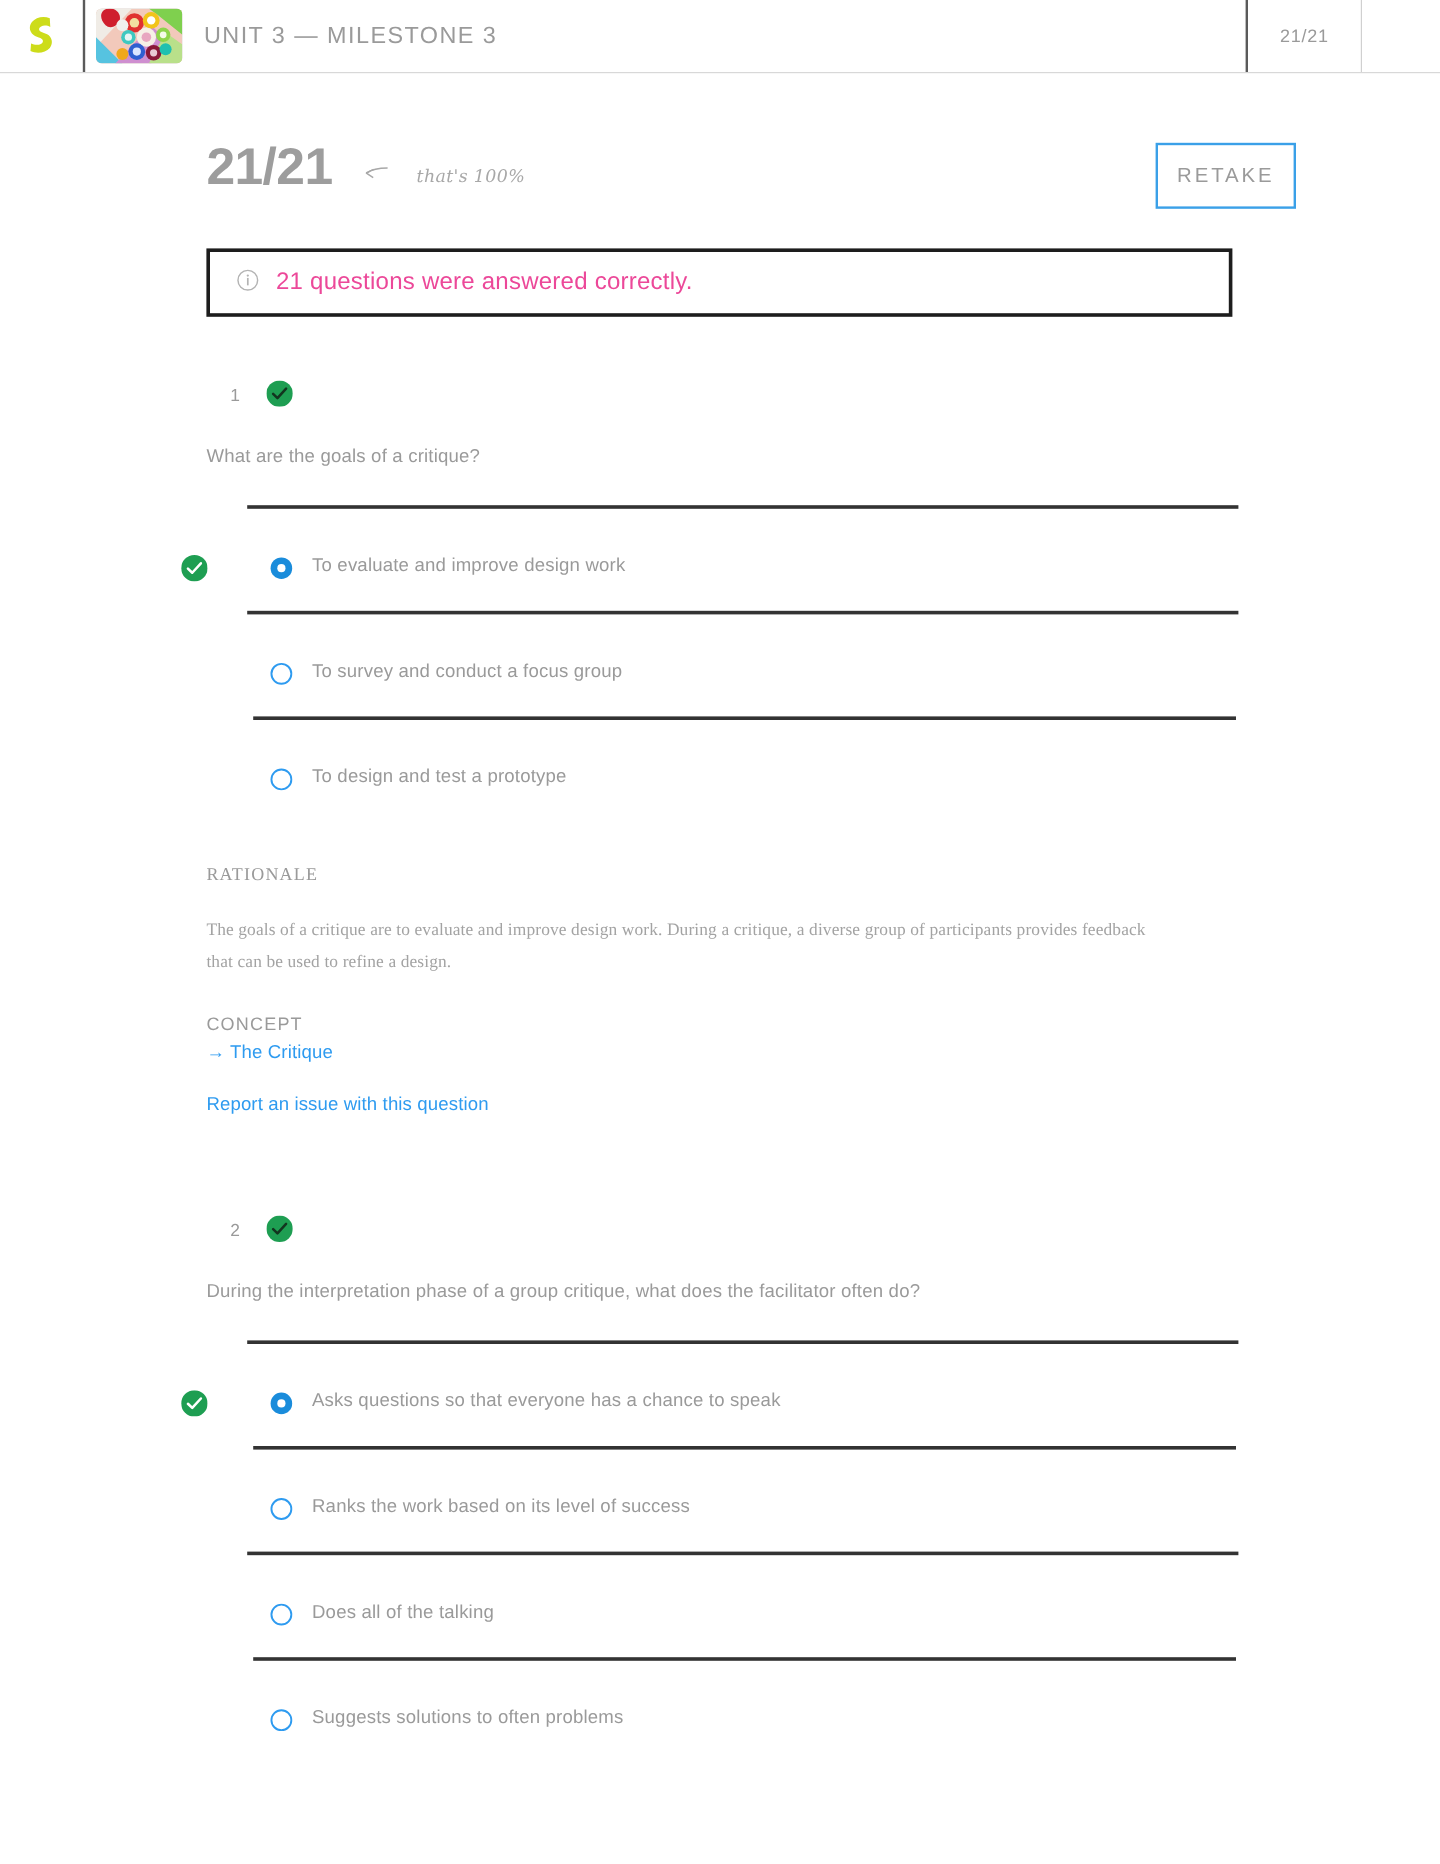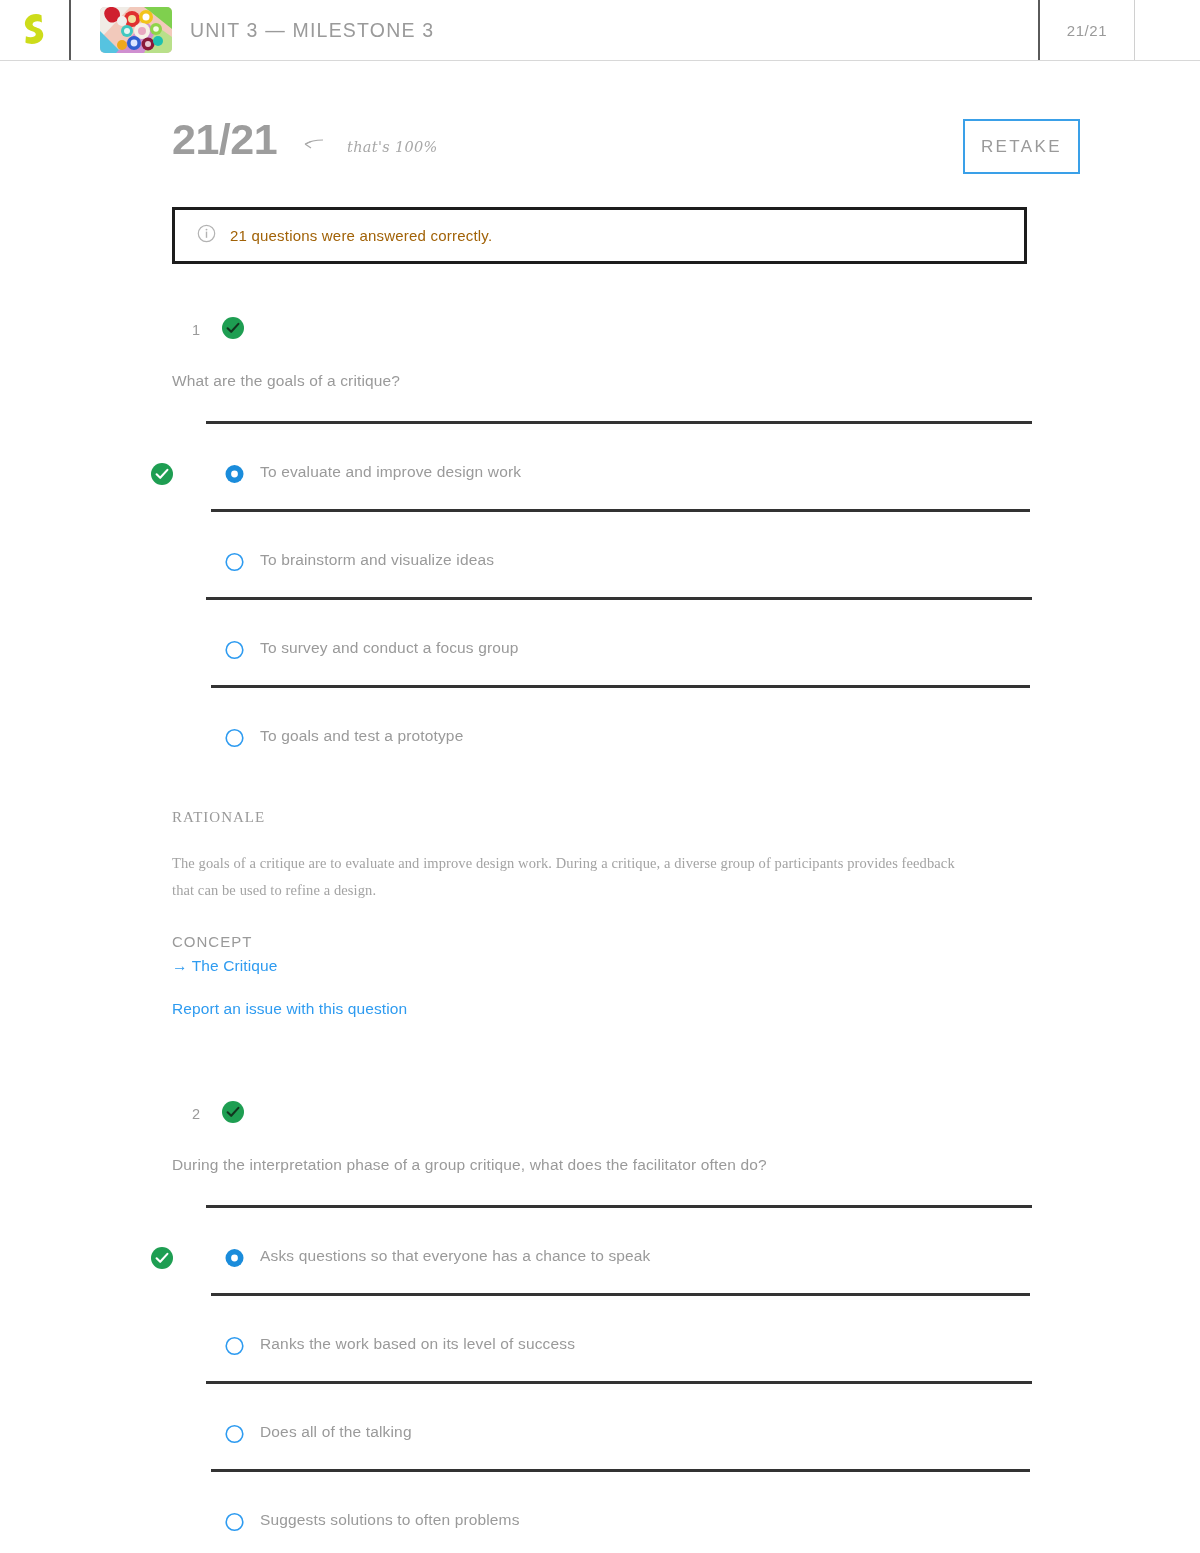--- a/index.html
+++ b/index.html
@@ -41,21 +41,21 @@
   .vdiv {
     width: 2px;
     background: #5a5a5a;
     flex: 0 0 auto;
   }
 
   .title-cell {
     flex: 1 1 auto;
     display: flex;
     align-items: center;
-    padding-left: 29px;
+    padding-left: 9px;
     gap: 18px;
     text-align: center;
   }
 
   .thumb {
     width: 72px;
     height: 46px;
     border-radius: 5px;
     flex: 0 0 auto;
     overflow: hidden;
@@ -163,22 +163,22 @@
     height: 57px;
     border: 3px solid #1d1d1d;
     display: flex;
     align-items: center;
     padding-left: 22px;
     gap: 14px;
     background: #fff;
   }
   .info-icon { flex: 0 0 auto; display:block; }
   .banner-text {
-    font-size: 15px;
-    color: #a16207;
+    font-size: 20px;
+    color: #ec4899;
     letter-spacing: 0.2px;
   }
 
   
   .question-block { margin-top: 53px; }
   .question-block.q2 { margin-top: 83px; }
 
   .q-head {
     display: flex;
     align-items: center;
@@ -382,48 +382,39 @@
           </span>
           <span class="opt-radio">
             <svg width="19" height="19" viewBox="0 0 19 19" aria-hidden="true">
               <circle cx="9.5" cy="9.5" r="9" fill="#1a8cdb"></circle>
               <circle cx="9.5" cy="9.5" r="3.4" fill="#ffffff"></circle>
             </svg>
           </span>
           <span class="opt-label">To evaluate and improve design work</span>
         </div>
 
-        <div class="option w2">
+
+        <div class="option w3">
           <span class="opt-rule"></span>
           <span class="opt-radio">
             <svg width="19" height="19" viewBox="0 0 19 19" aria-hidden="true">
               <circle cx="9.5" cy="9.5" r="8.3" fill="none" stroke="#2e9bf0" stroke-width="1.6"></circle>
             </svg>
           </span>
-          <span class="opt-label">To brainstorm and visualize ideas</span>
-        </div>
-
-        <div class="option w3">
+          <span class="opt-label">To survey and conduct a focus group</span>
+        </div>
+
+        <div class="option w4">
           <span class="opt-rule"></span>
           <span class="opt-radio">
             <svg width="19" height="19" viewBox="0 0 19 19" aria-hidden="true">
               <circle cx="9.5" cy="9.5" r="8.3" fill="none" stroke="#2e9bf0" stroke-width="1.6"></circle>
             </svg>
           </span>
-          <span class="opt-label">To survey and conduct a focus group</span>
-        </div>
-
-        <div class="option w4">
-          <span class="opt-rule"></span>
-          <span class="opt-radio">
-            <svg width="19" height="19" viewBox="0 0 19 19" aria-hidden="true">
-              <circle cx="9.5" cy="9.5" r="8.3" fill="none" stroke="#2e9bf0" stroke-width="1.6"></circle>
-            </svg>
-          </span>
-          <span class="opt-label">To goals and test a prototype</span>
+          <span class="opt-label">To design and test a prototype</span>
         </div>
 
       </div>
 
       <div class="rationale">
         <div class="sect-head">RATIONALE</div>
         <div class="rationale-body">The goals of a critique are to evaluate and improve design work. During a critique, a diverse group of participants provides feedback that can be used to refine a design.</div>
       </div>
 
       <div class="concept">

